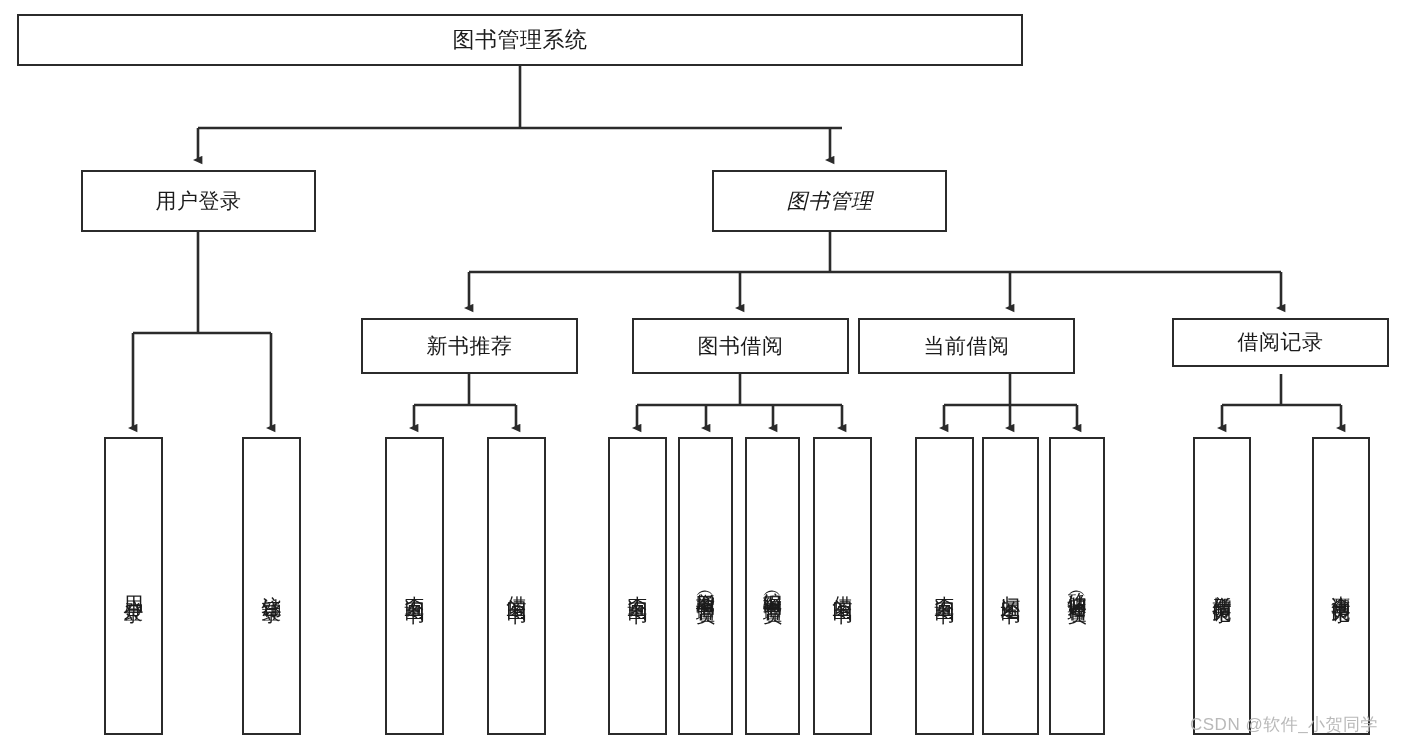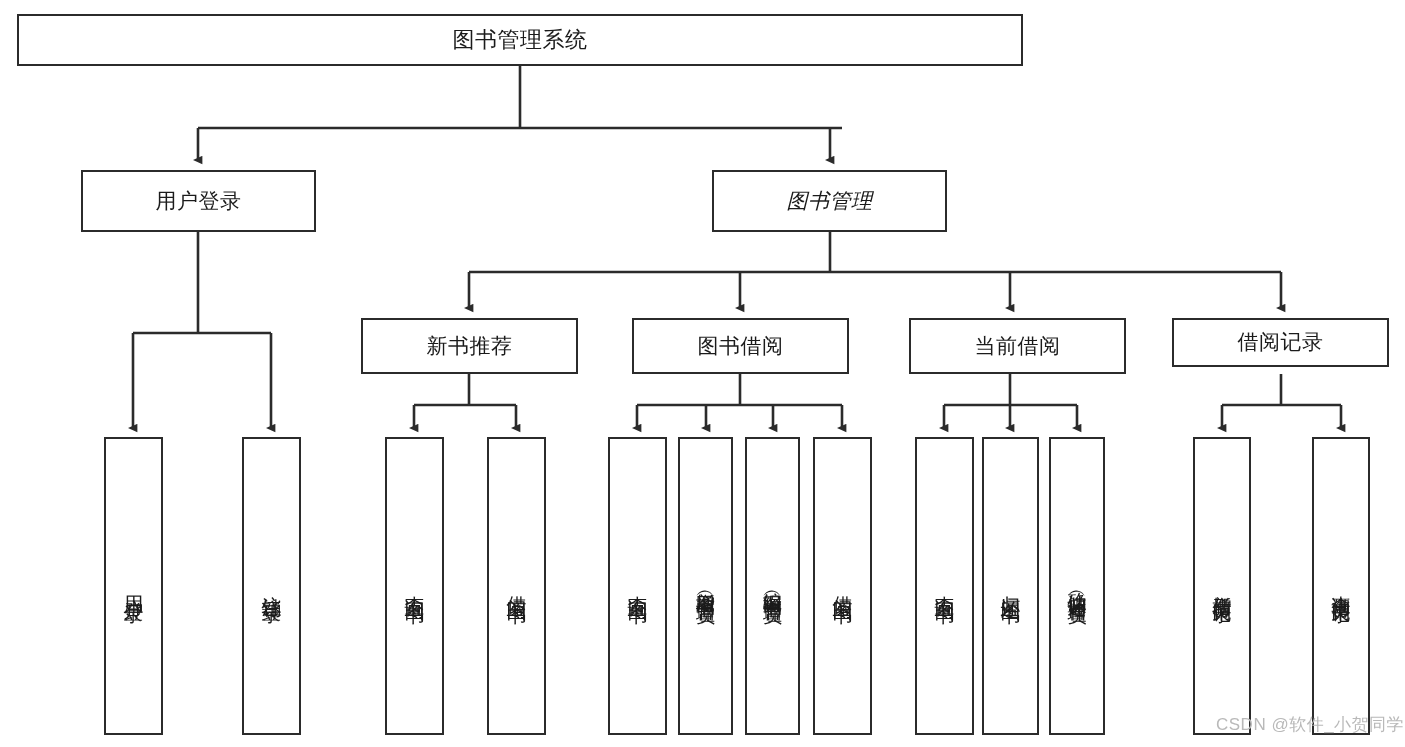--- a/index.html
+++ b/index.html
@@ -142,21 +142,21 @@
   <div class="node horiz" style="left:712px; top:170px; width:235px; height:62px;font-style:italic;">
     <span class="lbl">图书管理</span>
   </div>
 
   <div class="node horiz" style="left:361px; top:318px; width:217px; height:56px;">
     <span class="lbl">新书推荐</span>
   </div>
   <div class="node horiz" style="left:632px; top:318px; width:217px; height:56px;">
     <span class="lbl">图书借阅</span>
   </div>
-  <div class="node horiz" style="left:909px; top:318px; width:217px; height:56px;">
+  <div class="node horiz" style="left:858px; top:318px; width:217px; height:56px;">
     <span class="lbl">当前借阅</span>
   </div>
   <div class="node horiz" style="left:1172px; top:318px; width:217px; height:49px;">
     <span class="lbl">借阅记录</span>
   </div>
 
   <div class="node vert" style="left:104px; top:437px; width:59px; height:298px;">
     <span class="lbl">用户登录</span>
   </div>
   <div class="node vert" style="left:242px; top:437px; width:59px; height:298px;">
@@ -193,15 +193,15 @@
     <span class="lbl">确认归还（管理员）</span>
   </div>
 
   <div class="node vert narrow" style="left:1193px; top:437px; width:58px; height:298px;">
     <span class="lbl">新增借阅记录</span>
   </div>
   <div class="node vert narrow" style="left:1312px; top:437px; width:58px; height:298px;">
     <span class="lbl">查询借阅记录</span>
   </div>
 
-  <div class="watermark" style="left:1216px; top:713px;">CSDN @软件_小贺同学</div>
+  <div class="watermark" style="left:1190px; top:713px;">CSDN @软件_小贺同学</div>
 
 </div>
 
 </body></html>

